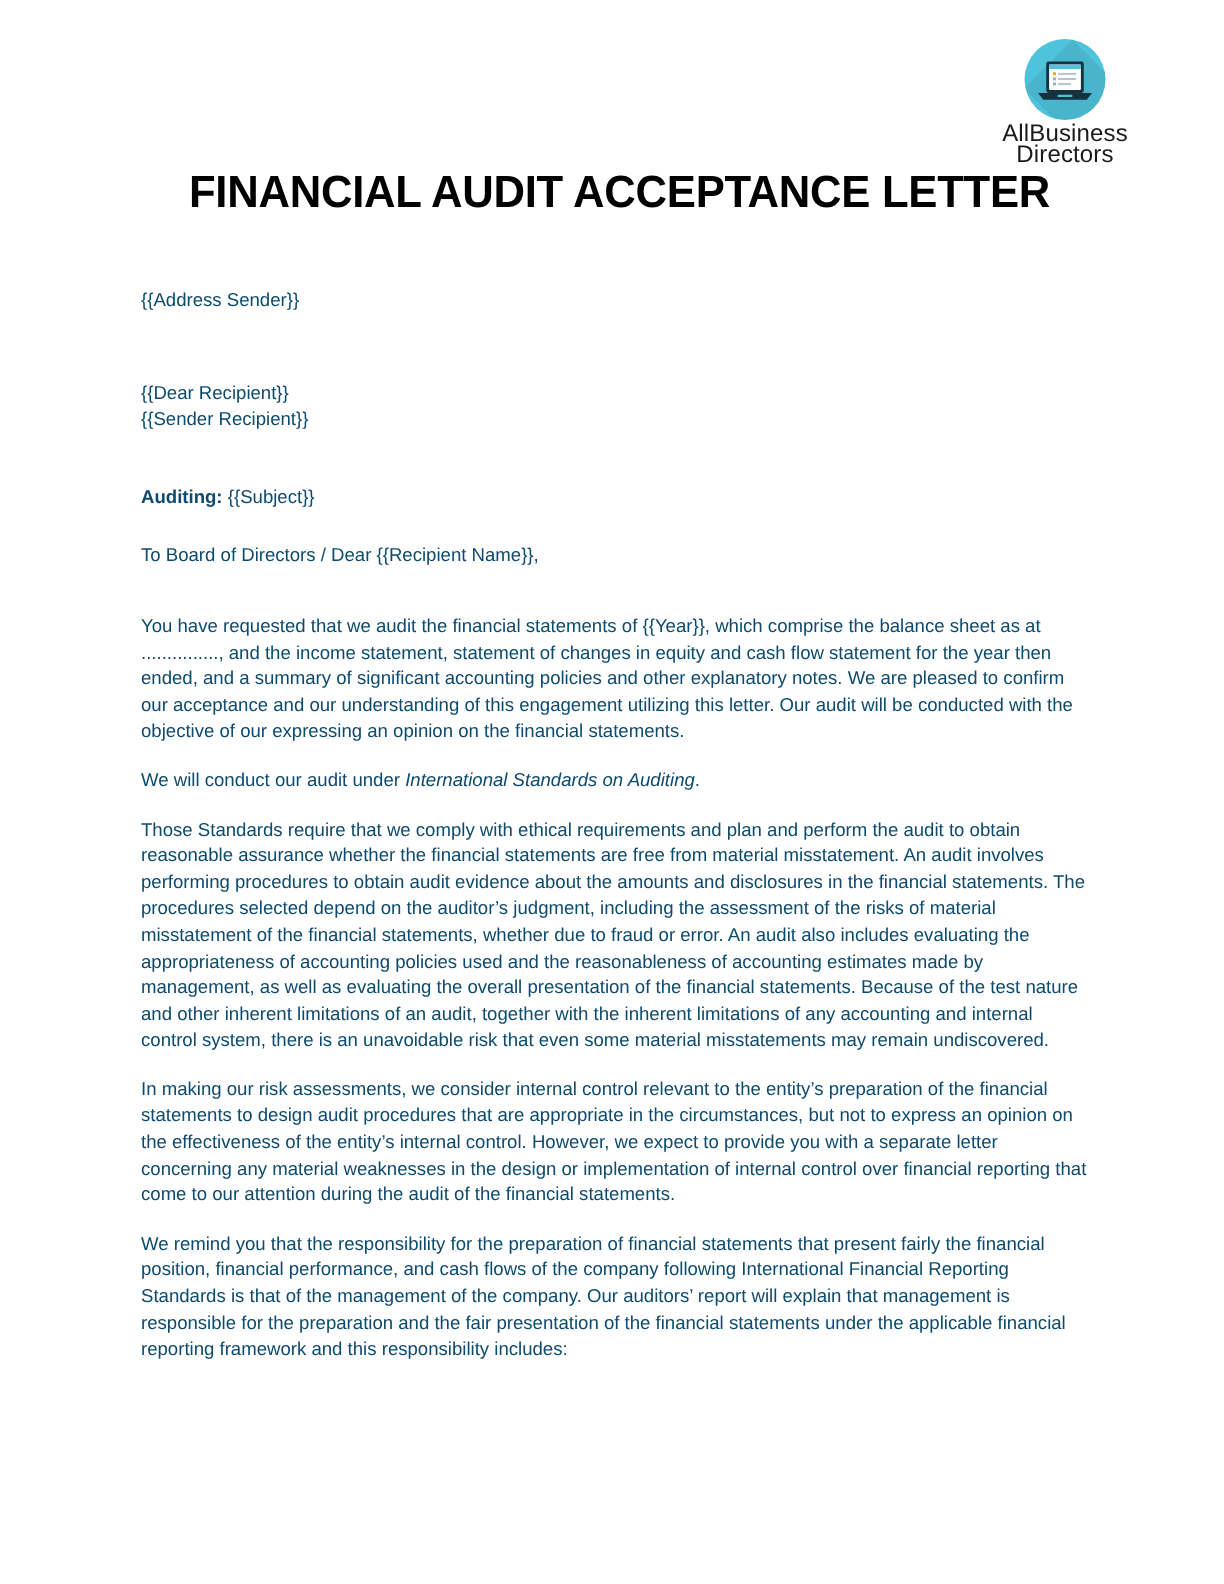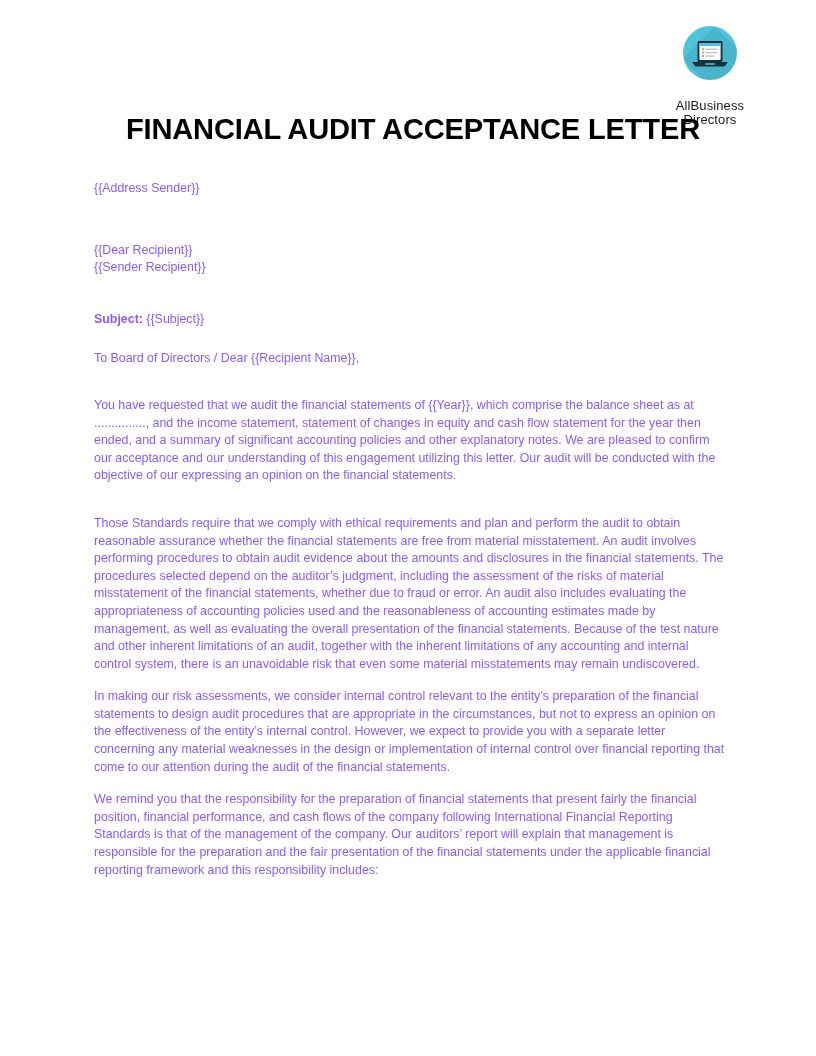--- a/index.html
+++ b/index.html
@@ -43,22 +43,22 @@
     background: rgba(0,0,0,0.07);
     transform: rotate(-45deg);
     transform-origin: center;
   }
   .logo-svg {
     position: absolute;
     left: 0;
     top: 0;
   }
   .logo-text {
-    margin-top: 19px;
-    font-size: 13px;
+    margin-top: 3px;
+    font-size: 16px;
     line-height: 13.5px;
     color: #1a1a1a;
     letter-spacing: 0.1px;
   }
 
   
   .doc-title {
     position: absolute;
     top: 112px;
     left: 126px;
@@ -68,26 +68,26 @@
     color: #000000;
     font-family: "Liberation Sans", sans-serif;
     transform: scaleX(0.97);
     transform-origin: left center;
     white-space: nowrap;
   }
 
   
   .body-wrap {
     position: absolute;
-    top: 180px;
+    top: 192px;
     left: 94px;
     width: 632px;
     font-size: 12.4px;
     line-height: 17.6px;
-    color: #8b5cf6;
+    color: #0c4a6e;
     text-align: left;
   }
   .gap-22 { height: 22px; }
   .gap-34 { height: 34px; }
   .gap-29 { height: 29px; }
   .gap-15 { height: 15px; }
   .line { display: block; }
   .b { font-weight: bold; }
   .i { font-style: italic; }
   p.para {
@@ -135,31 +135,34 @@
     <p class="para">{{Address Sender}}</p>
     <div class="gap-22"></div>
 
     <div class="gap-22"></div>
 
     <p class="para">{{Dear Recipient}}</p>
     <p class="para">{{Sender Recipient}}</p>
     <div class="gap-34"></div>
 
     <p class="para">
-      <span class="b">Subject:</span>
+      <span class="b">Auditing:</span>
       <span>{{Subject}}</span>
     </p>
     <div class="gap-22"></div>
 
     <p class="para">To Board of Directors / Dear {{Recipient Name}},</p>
     <div class="gap-29"></div>
 
     <p class="para">You have requested that we audit the financial statements of {{Year}}, which comprise the balance sheet as at ..............., and the income statement, statement of changes in equity and cash flow statement for the year then ended, and a summary of significant accounting policies and other explanatory notes. We are pleased to confirm our acceptance and our understanding of this engagement utilizing this letter. Our audit will be conducted with the objective of our expressing an opinion on the financial statements.</p>
     <div class="gap-15"></div>
 
+    <p class="para">
+      <span>We will conduct our audit under </span><span class="i">International Standards on Auditing</span><span>.</span>
+    </p>
     <div class="gap-15"></div>
 
     <p class="para">Those Standards require that we comply with ethical requirements and plan and perform the audit to obtain reasonable assurance whether the financial statements are free from material misstatement. An audit involves performing procedures to obtain audit evidence about the amounts and disclosures in the financial statements. The procedures selected depend on the auditor’s judgment, including the assessment of the risks of material misstatement of the financial statements, whether due to fraud or error. An audit also includes evaluating the appropriateness of accounting policies used and the reasonableness of accounting estimates made by management, as well as evaluating the overall presentation of the financial statements. Because of the test nature and other inherent limitations of an audit, together with the inherent limitations of any accounting and internal control system, there is an unavoidable risk that even some material misstatements may remain undiscovered.</p>
     <div class="gap-15"></div>
 
     <p class="para">In making our risk assessments, we consider internal control relevant to the entity’s preparation of the financial statements to design audit procedures that are appropriate in the circumstances, but not to express an opinion on the effectiveness of the entity’s internal control. However, we expect to provide you with a separate letter concerning any material weaknesses in the design or implementation of internal control over financial reporting that come to our attention during the audit of the financial statements.</p>
     <div class="gap-15"></div>
 
     <p class="para">We remind you that the responsibility for the preparation of financial statements that present fairly the financial position, financial performance, and cash flows of the company following International Financial Reporting Standards is that of the management of the company. Our auditors’ report will explain that management is responsible for the preparation and the fair presentation of the financial statements under the applicable financial reporting framework and this responsibility includes:</p>
 

